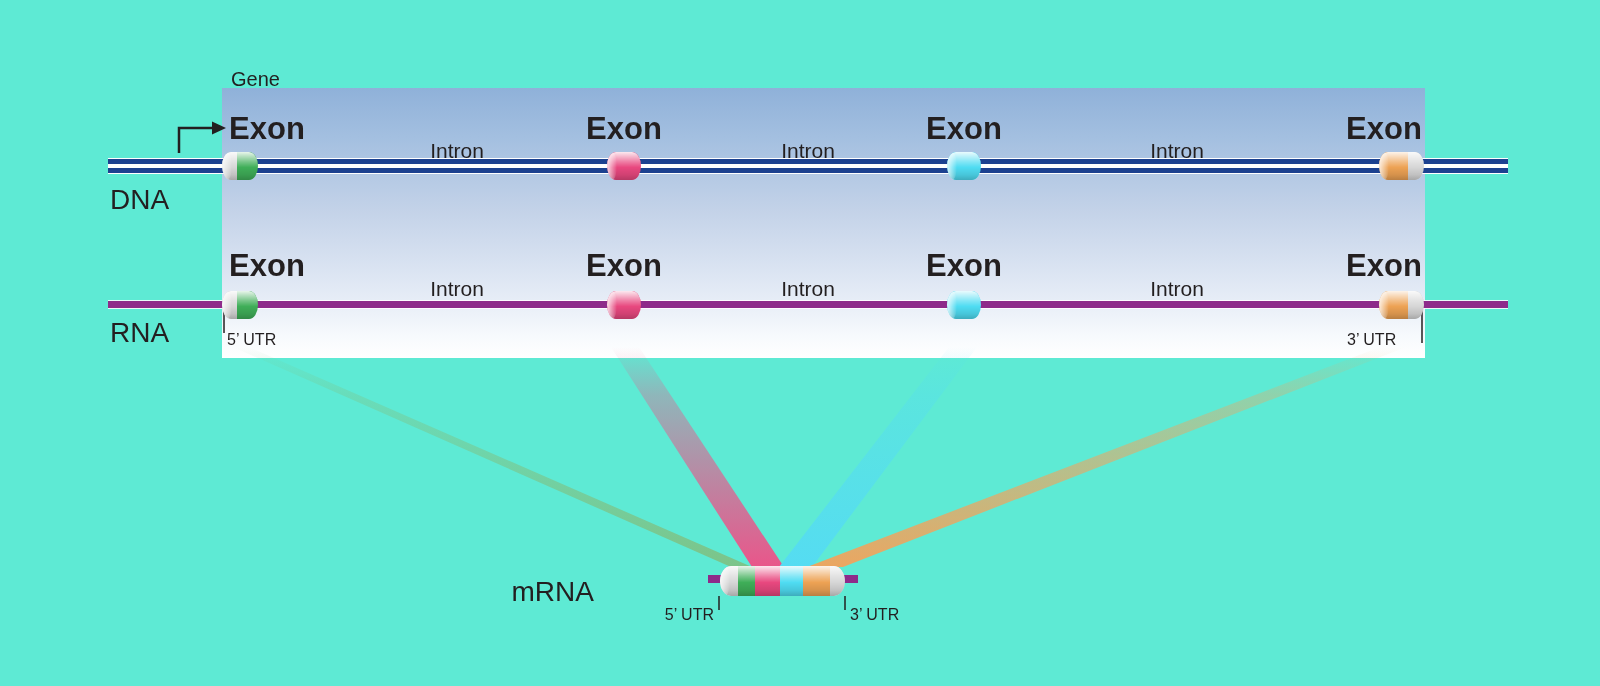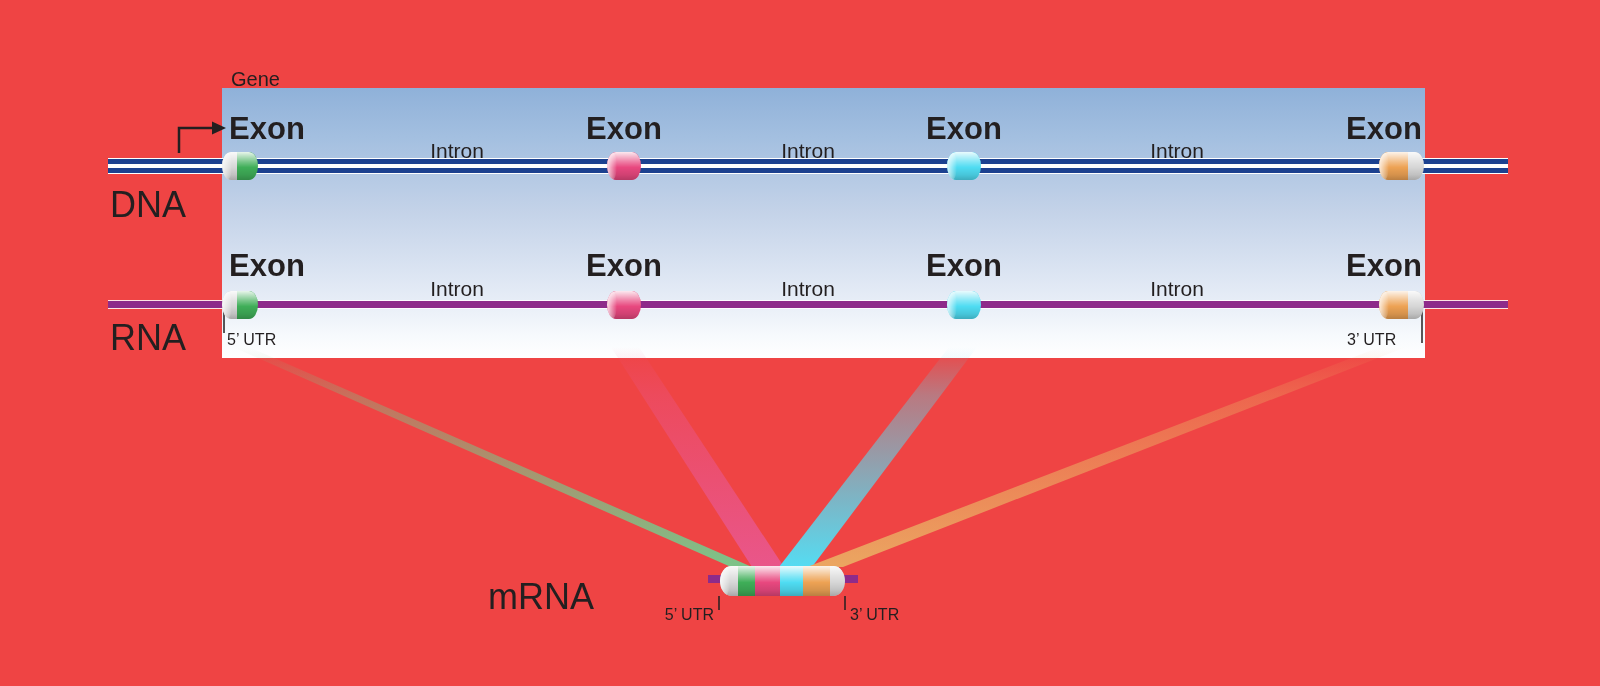--- a/index.html
+++ b/index.html
@@ -1,18 +1,18 @@
 <!DOCTYPE html>
 <html><head>
 <meta charset="utf-8">
 <title>Gene structure diagram</title>
 <style>
   html,body { margin:0; padding:0; background:#fff; }
   .stage {
-    position:relative; width:1600px; height:686px; background:#ef4444;
+    position:relative; width:1600px; height:686px; background:#5eead4;
     font-family:"Liberation Sans", sans-serif; color:#231f20; overflow:hidden;
   }
   .abs { position:absolute; }
 
   .gene-box {
     left:222px; top:88px; width:1203px; height:270px;
     background:linear-gradient(180deg,
       #8fb1d9 0%, #a3bfe0 18%, #c3d2e8 45%, #d8e2f1 65%,
       #e8eef7 80%, #f7fafd 92%, #ffffff 100%);
   }
@@ -51,21 +51,21 @@
   .c-pink   { background:#e8487f; }
   .c-cyan   { background:#4fdcf2; }
   .c-orange { background:#eda254; }
   .stub { top:575px; height:8px; background:#8e2b8a; }
 
   
   .lbl { white-space:nowrap; }
   .gene-lbl   { left:231px; top:68px;  font-size:20px; }
   .exon-lbl   { font-weight:700; font-size:31px; transform:translateX(-50%); }
   .intron-lbl { font-size:21px; transform:translateX(-50%); }
-  .track-lbl  { font-size:36px; }
+  .track-lbl  { font-size:28px; }
   .utr-lbl    { font-size:16px; }
   .r-align    { transform:translateX(-100%); }
 </style>
 </head>
 <body>
 
 <div class="stage">
 
   <div class="abs gene-box"></div>
 

